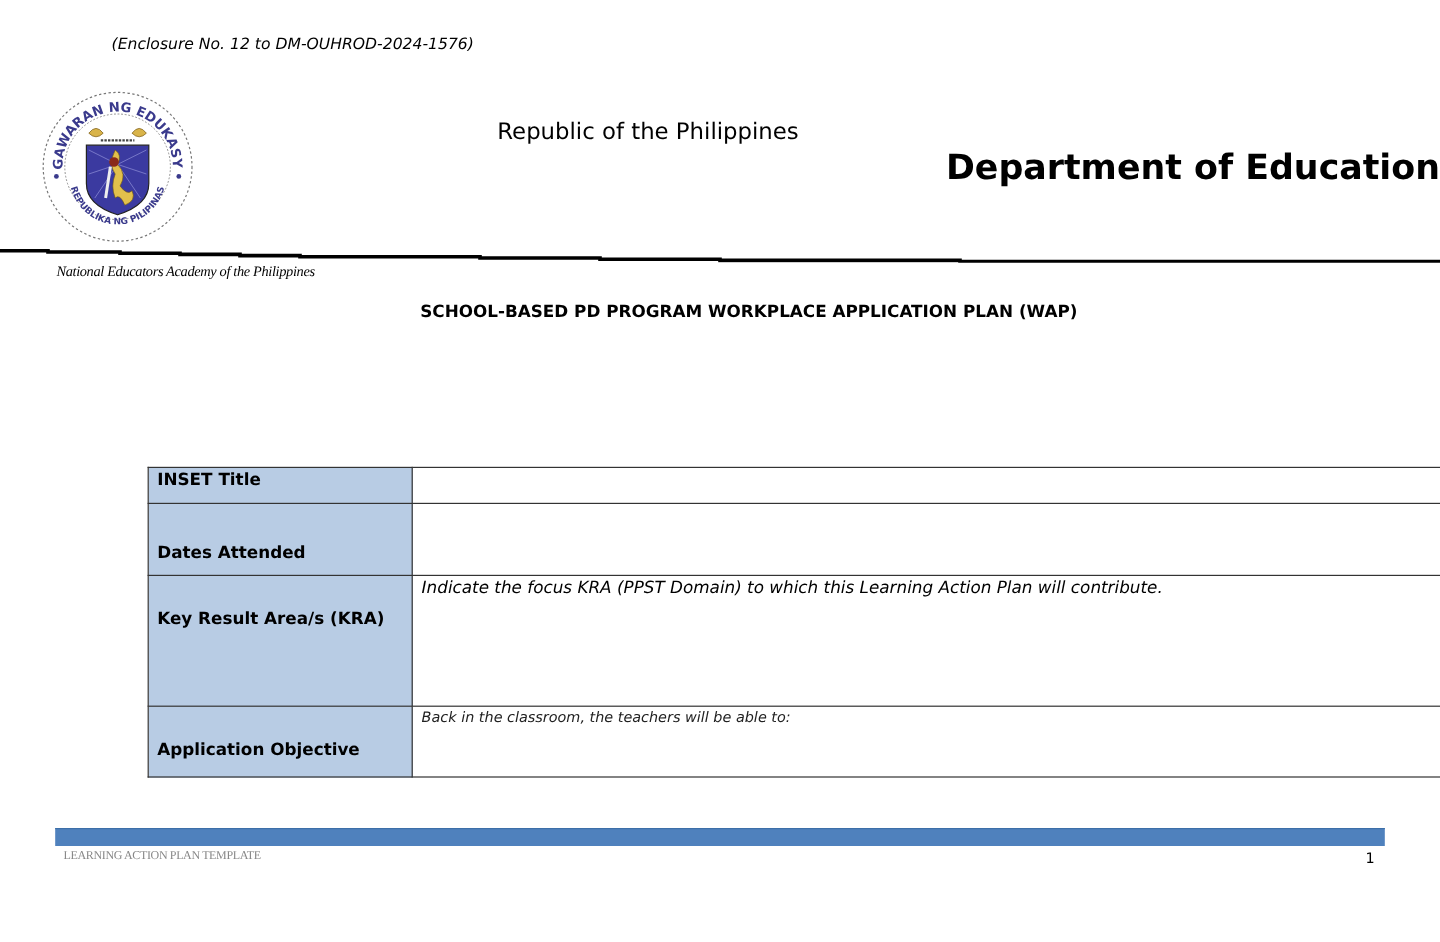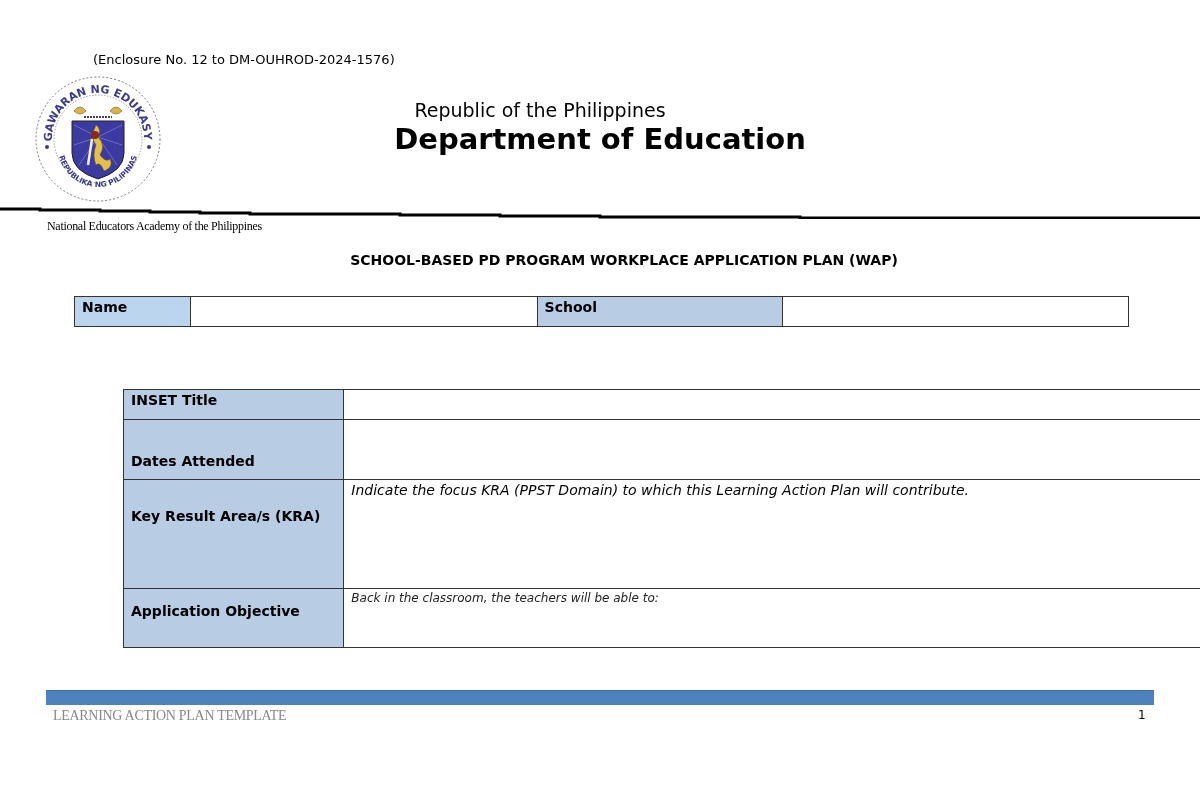--- a/index.html
+++ b/index.html
@@ -1,35 +1,35 @@
 <!DOCTYPE html>
 <html><head>
   <meta charset="utf-8">
   <style>
     html, body { margin: 0; padding: 0; background: #ffffff; }
     body { width: 1200px; height: 785px; position: relative; overflow: hidden;
            font-family: "DejaVu Sans", sans-serif; color: #000; }
     .abs { position: absolute; }
-    .enclosure { left: 93px; top: 52px; font-size: 13px; }
+    .enclosure { left: 93px; top: 30px; font-size: 13px; font-style: italic; }
     .logo { left: 34px; top: 75px; width: 128px; height: 128px; }
     .republic { left: 0; width: 1080px; top: 99px; text-align: center; font-size: 19px; }
-    .dept { left: 0; width: 1200px; top: 122px; text-align: center; font-size: 29px; font-weight: bold; }
+    .dept { left: 0; width: 1200px; top: 122px; text-align: right; font-size: 29px; font-weight: bold; }
     .rule { left: 0; top: 205px; width: 1200px; height: 14px; }
-    .academy { left: 47px; top: 219px; font-family: "Liberation Serif", serif; font-size: 12px; letter-spacing: -0.3px; }
+    .academy { left: 47px; top: 219px; font-family: "Liberation Serif", serif; font-style: italic; font-size: 12px; letter-spacing: -0.3px; }
     .form-title { left: 0; width: 1200px; top: 252px; text-align: center; font-weight: bold; font-size: 14px; margin-left: 24px; }
     table { border-collapse: collapse; position: absolute; }
     td { border: 1px solid #333; vertical-align: top; padding: 2px 7px; font-size: 14px; }
     td.lbl { background: #b8cce4; font-weight: bold; }
     td.lbl-light { background: #bcd5ee; font-weight: bold; }
     .t1 { left: 74px; top: 296px; width: 1055px; }
     .t2 { left: 123px; top: 389px; width: 1136px; }
     .hint { font-style: italic; font-size: 14px; }
     .hint-sm { font-style: italic; font-size: 12px; color: #222; }
     .footer-bar { left: 46px; top: 690px; width: 1108px; height: 14px; background: #4f81bd; border-top: 1px solid #3d6fa8; }
-    .footer-text { left: 53px; top: 708px; font-family: "Liberation Serif", serif; font-size: 14px; color: #888; letter-spacing: -0.3px; }
+    .footer-text { left: 53px; top: 708px; font-family: "Liberation Serif", serif; font-size: 10px; color: #888; letter-spacing: -0.3px; }
     .page-num { left: 1138px; top: 708px; font-size: 12px; }
   </style>
 </head>
 <body>
 
 <div class="abs enclosure">(Enclosure No. 12 to DM-OUHROD-2024-1576)</div>
 
 <div class="abs logo">
   <svg width="128" height="128" viewBox="0 0 128 128">
     <defs>
@@ -75,26 +75,20 @@
 <div class="abs form-title">SCHOOL-BASED PD PROGRAM WORKPLACE APPLICATION PLAN (WAP)</div>
 
 <table class="t1">
   <colgroup>
     <col style="width:116px">
       <col style="width:347px">
       <col style="width:246px">
       <col style="width:346px">
   </colgroup>
   <tbody>
-      <tr style="height:30px">
-    <td class="lbl-light">Name</td>
-    <td></td>
-    <td class="lbl">School</td>
-    <td></td>
-  </tr>
 </tbody>
   </table>
 
 <table class="t2">
   <colgroup>
     <col style="width:199px">
       <col style="width:826px">
   </colgroup>
   <tbody>
       <tr style="height:30px">
@@ -103,21 +97,21 @@
   </tr>
   <tr style="height:60px">
     <td class="lbl" style="vertical-align:bottom; padding-bottom:10px;">Dates Attended</td>
     <td></td>
   </tr>
   <tr style="height:109px">
     <td class="lbl" style="vertical-align:top; padding-top:28px; line-height:16px;">Key Result Area/s (KRA)</td>
     <td class="hint">Indicate the focus KRA (PPST Domain) to which this Learning Action Plan will contribute.</td>
   </tr>
   <tr style="height:59px">
-    <td class="lbl" style="vertical-align:bottom; padding-bottom:28px;">Application Objective</td>
+    <td class="lbl" style="vertical-align:bottom; padding-bottom:14px;">Application Objective</td>
     <td class="hint-sm">Back in the classroom, the teachers will be able to:</td>
   </tr>
 </tbody>
   </table>
 
 <div class="abs footer-bar"></div>
 <div class="abs footer-text">LEARNING ACTION PLAN TEMPLATE</div>
 <div class="abs page-num">1</div>
 
 </body></html>

